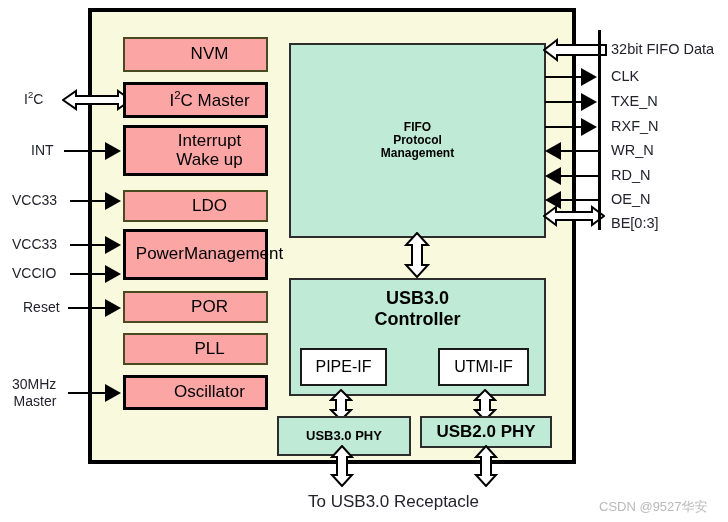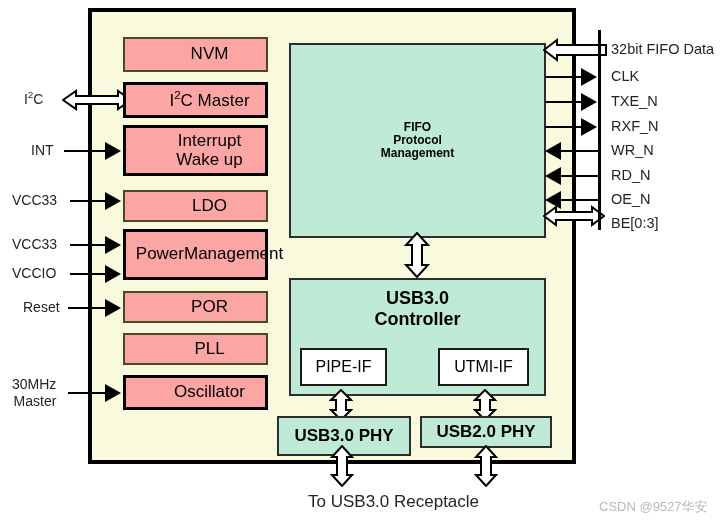--- a/index.html
+++ b/index.html
@@ -224,21 +224,21 @@
   </div>
 
   <svg class="harrow" style="left:329px; top:389px;" width="24" height="32" viewBox="0 0 24 32">
     <polygon points="12,1 22,11 17,11 17,21 22,21 12,31 2,21 7,21 7,11 2,11" fill="#ffffff" stroke="#000000" stroke-width="2" stroke-linejoin="miter"></polygon>
   </svg>
 
   <svg class="harrow" style="left:473px; top:389px;" width="24" height="32" viewBox="0 0 24 32">
     <polygon points="12,1 22,11 17,11 17,21 22,21 12,31 2,21 7,21 7,11 2,11" fill="#ffffff" stroke="#000000" stroke-width="2" stroke-linejoin="miter"></polygon>
   </svg>
 
-  <div class="blk blk-teal bold" style="left:277px; top:416px; width:134px; height:40px; font-size:17px;">
+  <div class="blk blk-teal bold" style="left:277px; top:416px; width:134px; height:40px; font-size:13px;">
     <span>USB3.0 PHY</span>
   </div>
 
   <div class="blk blk-teal bold" style="left:420px; top:416px; width:132px; height:32px; font-size:17px;">
     <span>USB2.0 PHY</span>
   </div>
 
   <svg class="harrow" style="left:329px; top:445px;" width="26" height="42" viewBox="0 0 26 42">
     <polygon points="13,1 23,12 18,12 18,30 23,30 13,41 3,30 8,30 8,12 3,12" fill="#ffffff" stroke="#000000" stroke-width="2" stroke-linejoin="miter"></polygon>
   </svg>

